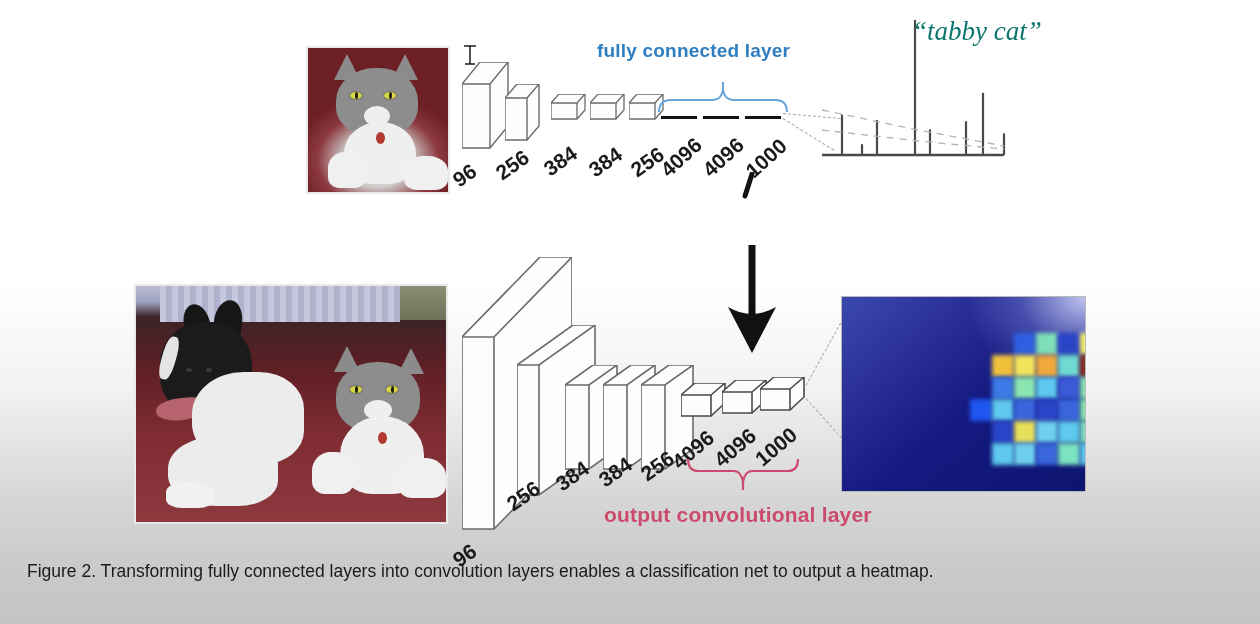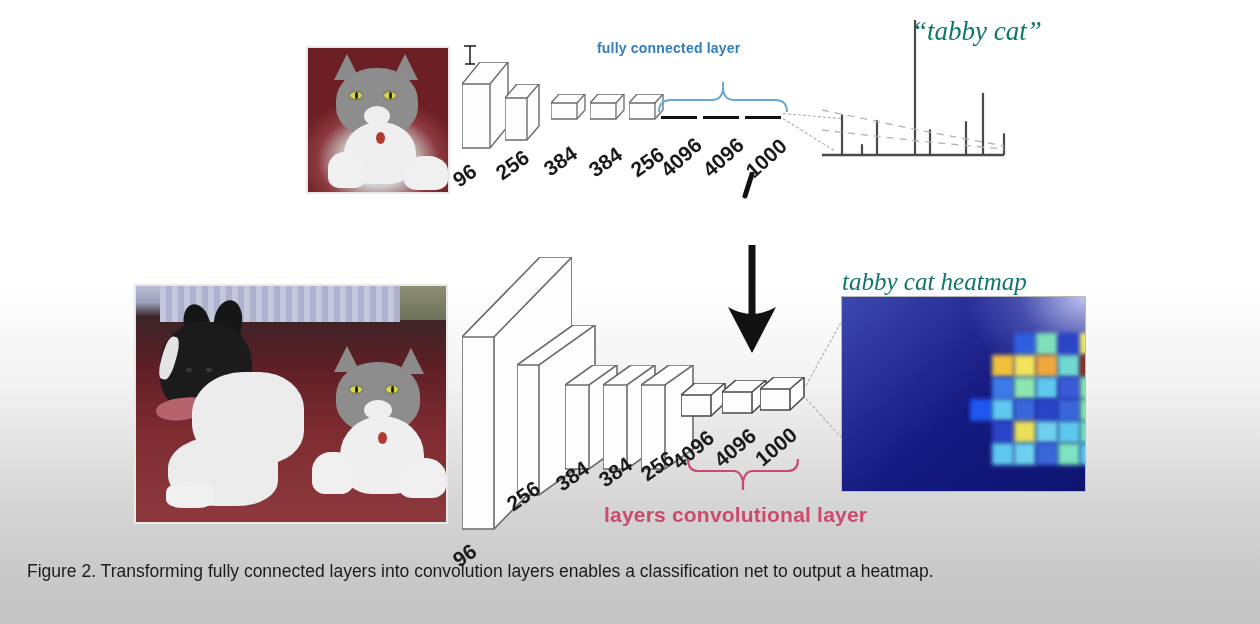--- a/index.html
+++ b/index.html
@@ -44,21 +44,21 @@
   
   .cuboid{position:absolute;}
   .cuboid .front,.cuboid .top,.cuboid .side{position:absolute;background:#fdfdfd;border:1.4px solid #6b6b6b;box-sizing:border-box;}
   .cuboid .top,.cuboid .side{background:#fbfbfb;}
 
   
   .slant{
     position:absolute;color:#1a1a1a;font-family:"Liberation Sans",sans-serif;
     font-weight:700;transform-origin:left bottom;white-space:nowrap;
   }
-  .fc-title{position:absolute;color:#2e7ec0;font-size:14px;font-weight:600;white-space:nowrap;letter-spacing:.2px;}
+  .fc-title{position:absolute;color:#2e7ec0;font-size:19px;font-weight:600;white-space:nowrap;letter-spacing:.2px;}
   .fconv-title{position:absolute;color:#cc4a6e;font-size:21px;font-weight:600;white-space:nowrap;letter-spacing:.2px;}
   .serif{font-family:"Liberation Serif",serif;color:#0f766e;white-space:nowrap;position:absolute;font-style:italic;}
 
   
   #heatmap-box{position:absolute;left:841px;top:296px;width:245px;height:196px;
     border:1px solid #b9b9b9;box-sizing:border-box;overflow:hidden;
     background:
       radial-gradient(ellipse 70% 70% at 100% 0%, rgba(200,205,245,0.95) 0%, rgba(120,130,215,0.45) 38%, rgba(30,40,150,0) 70%),
       linear-gradient(140deg,#3b49ae 0%,#2a2f98 28%,#141a80 55%,#0d1470 100%);}
   .hm-cell{position:absolute;filter:blur(2.2px);}
@@ -297,26 +297,25 @@
   <div class="slant" style="left:608px;top:468px;font-size:21px;transform:rotate(-35deg);">384</div>
   <div class="slant" style="left:650px;top:462px;font-size:21px;transform:rotate(-35deg);">256</div>
   <div class="slant" style="left:683px;top:450px;font-size:21px;transform:rotate(-40deg);">4096</div>
   <div class="slant" style="left:725px;top:448px;font-size:21px;transform:rotate(-40deg);">4096</div>
   <div class="slant" style="left:766px;top:447px;font-size:21px;transform:rotate(-40deg);">1000</div>
 
   <svg class="abs" width="120" height="36" style="left:684px;top:457px;">
     <path d="M4,2 Q4,14 14,14 L50,14 Q57,14 59,25 Q61,14 68,14 L104,14 Q114,14 114,2" fill="none" stroke="#cc4a6e" stroke-width="2.2"></path>
     <line x1="59" y1="25" x2="59" y2="33" stroke="#cc4a6e" stroke-width="2.2"></line>
   </svg>
-  <div class="fconv-title" style="left:604px;top:503px;">layers convolutional layer</div>
+  <div class="fconv-title" style="left:604px;top:503px;">output convolutional layer</div>
 
   <div class="dash-line" style="left:806px;top:385px;width:96px;transform:rotate(-61deg);transform-origin:left center;"></div>
   <div class="dash-line" style="left:806px;top:398px;width:120px;transform:rotate(48deg);transform-origin:left center;"></div>
 
-  <div class="serif" style="left:842px;top:268px;font-size:25px;">tabby cat heatmap</div>
   <div id="heatmap-box">
       <div class="hm-cell" style="left: 172px; top: 36px; width: 22px; height: 22px; background: rgb(47, 95, 224);"></div>
       <div class="hm-cell" style="left: 194px; top: 36px; width: 22px; height: 22px; background: rgb(127, 224, 184);"></div>
       <div class="hm-cell" style="left: 216px; top: 36px; width: 22px; height: 22px; background: rgb(42, 68, 200);"></div>
       <div class="hm-cell" style="left: 238px; top: 36px; width: 22px; height: 22px; background: rgb(242, 238, 106);"></div>
       <div class="hm-cell" style="left: 150px; top: 58px; width: 22px; height: 22px; background: rgb(240, 192, 58);"></div>
       <div class="hm-cell" style="left: 172px; top: 58px; width: 22px; height: 22px; background: rgb(242, 226, 92);"></div>
       <div class="hm-cell" style="left: 194px; top: 58px; width: 22px; height: 22px; background: rgb(240, 168, 60);"></div>
       <div class="hm-cell" style="left: 216px; top: 58px; width: 22px; height: 22px; background: rgb(111, 217, 210);"></div>
       <div class="hm-cell" style="left: 238px; top: 58px; width: 22px; height: 22px; background: rgb(139, 47, 28);"></div>

